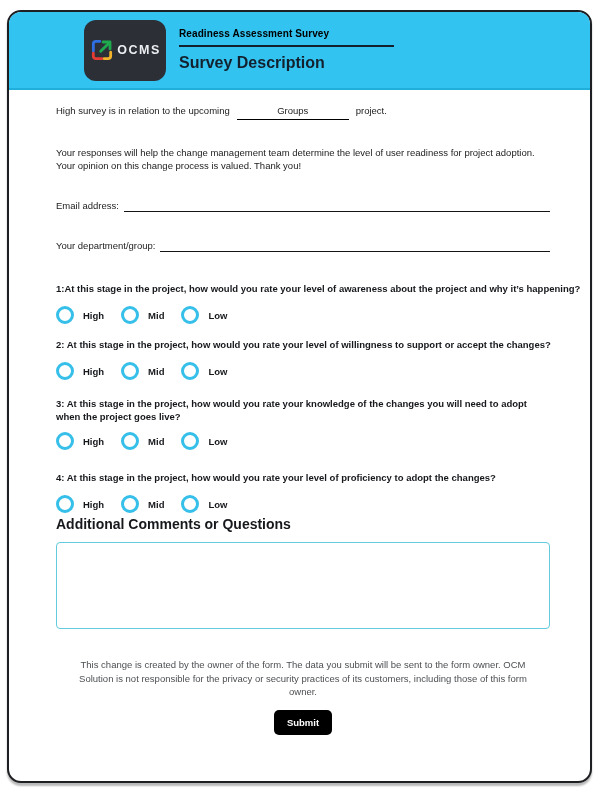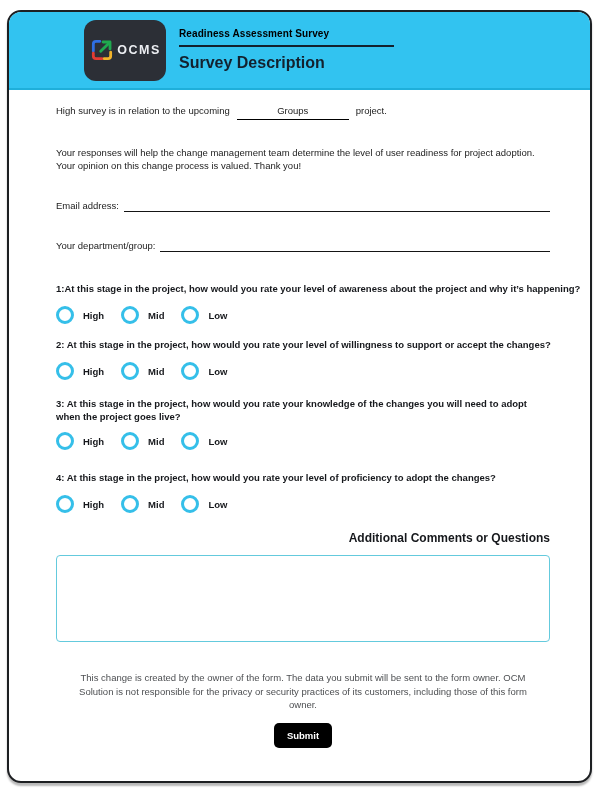--- a/index.html
+++ b/index.html
@@ -45,21 +45,21 @@
   .question{font-size:9.5px;font-weight:bold;color:#16181c;line-height:13px;}
   .q1{margin-top:30px;} .q2{margin-top:14px;} .q3{margin-top:17px;} .q4{margin-top:21px;}
   .nowrap{white-space:nowrap;}
   .options{display:flex;align-items:center;margin-top:11px;height:18px;}
   .q3opts{margin-top:9px;}
   .radio{
     width:12px;height:12px;border:3px solid #35BFE9;border-radius:50%;
     background:#fff;flex:0 0 auto;cursor:pointer;
   }
   .opt-label{font-size:9.5px;font-weight:bold;color:#16181c;margin-left:9px;margin-right:17px;}
-  .comments-label{margin-top:18px;font-size:12px;font-weight:bold;color:#16181c;text-align:right;}
+  .comments-label{margin-top:3px;font-size:14px;font-weight:bold;color:#16181c;}
   .comments-box{
     margin-top:10px;width:100%;height:87px;box-sizing:border-box;
     border:1.5px solid #64CADD;border-radius:4px;resize:none;background:#fff;
     font-family:"Liberation Sans", sans-serif;font-size:10px;padding:6px;
   }
   
   .disclaimer{
     margin:25px auto 0 auto;max-width:468px;text-align:center;
     font-size:9.5px;line-height:13.5px;color:#4d4f52;
   }

